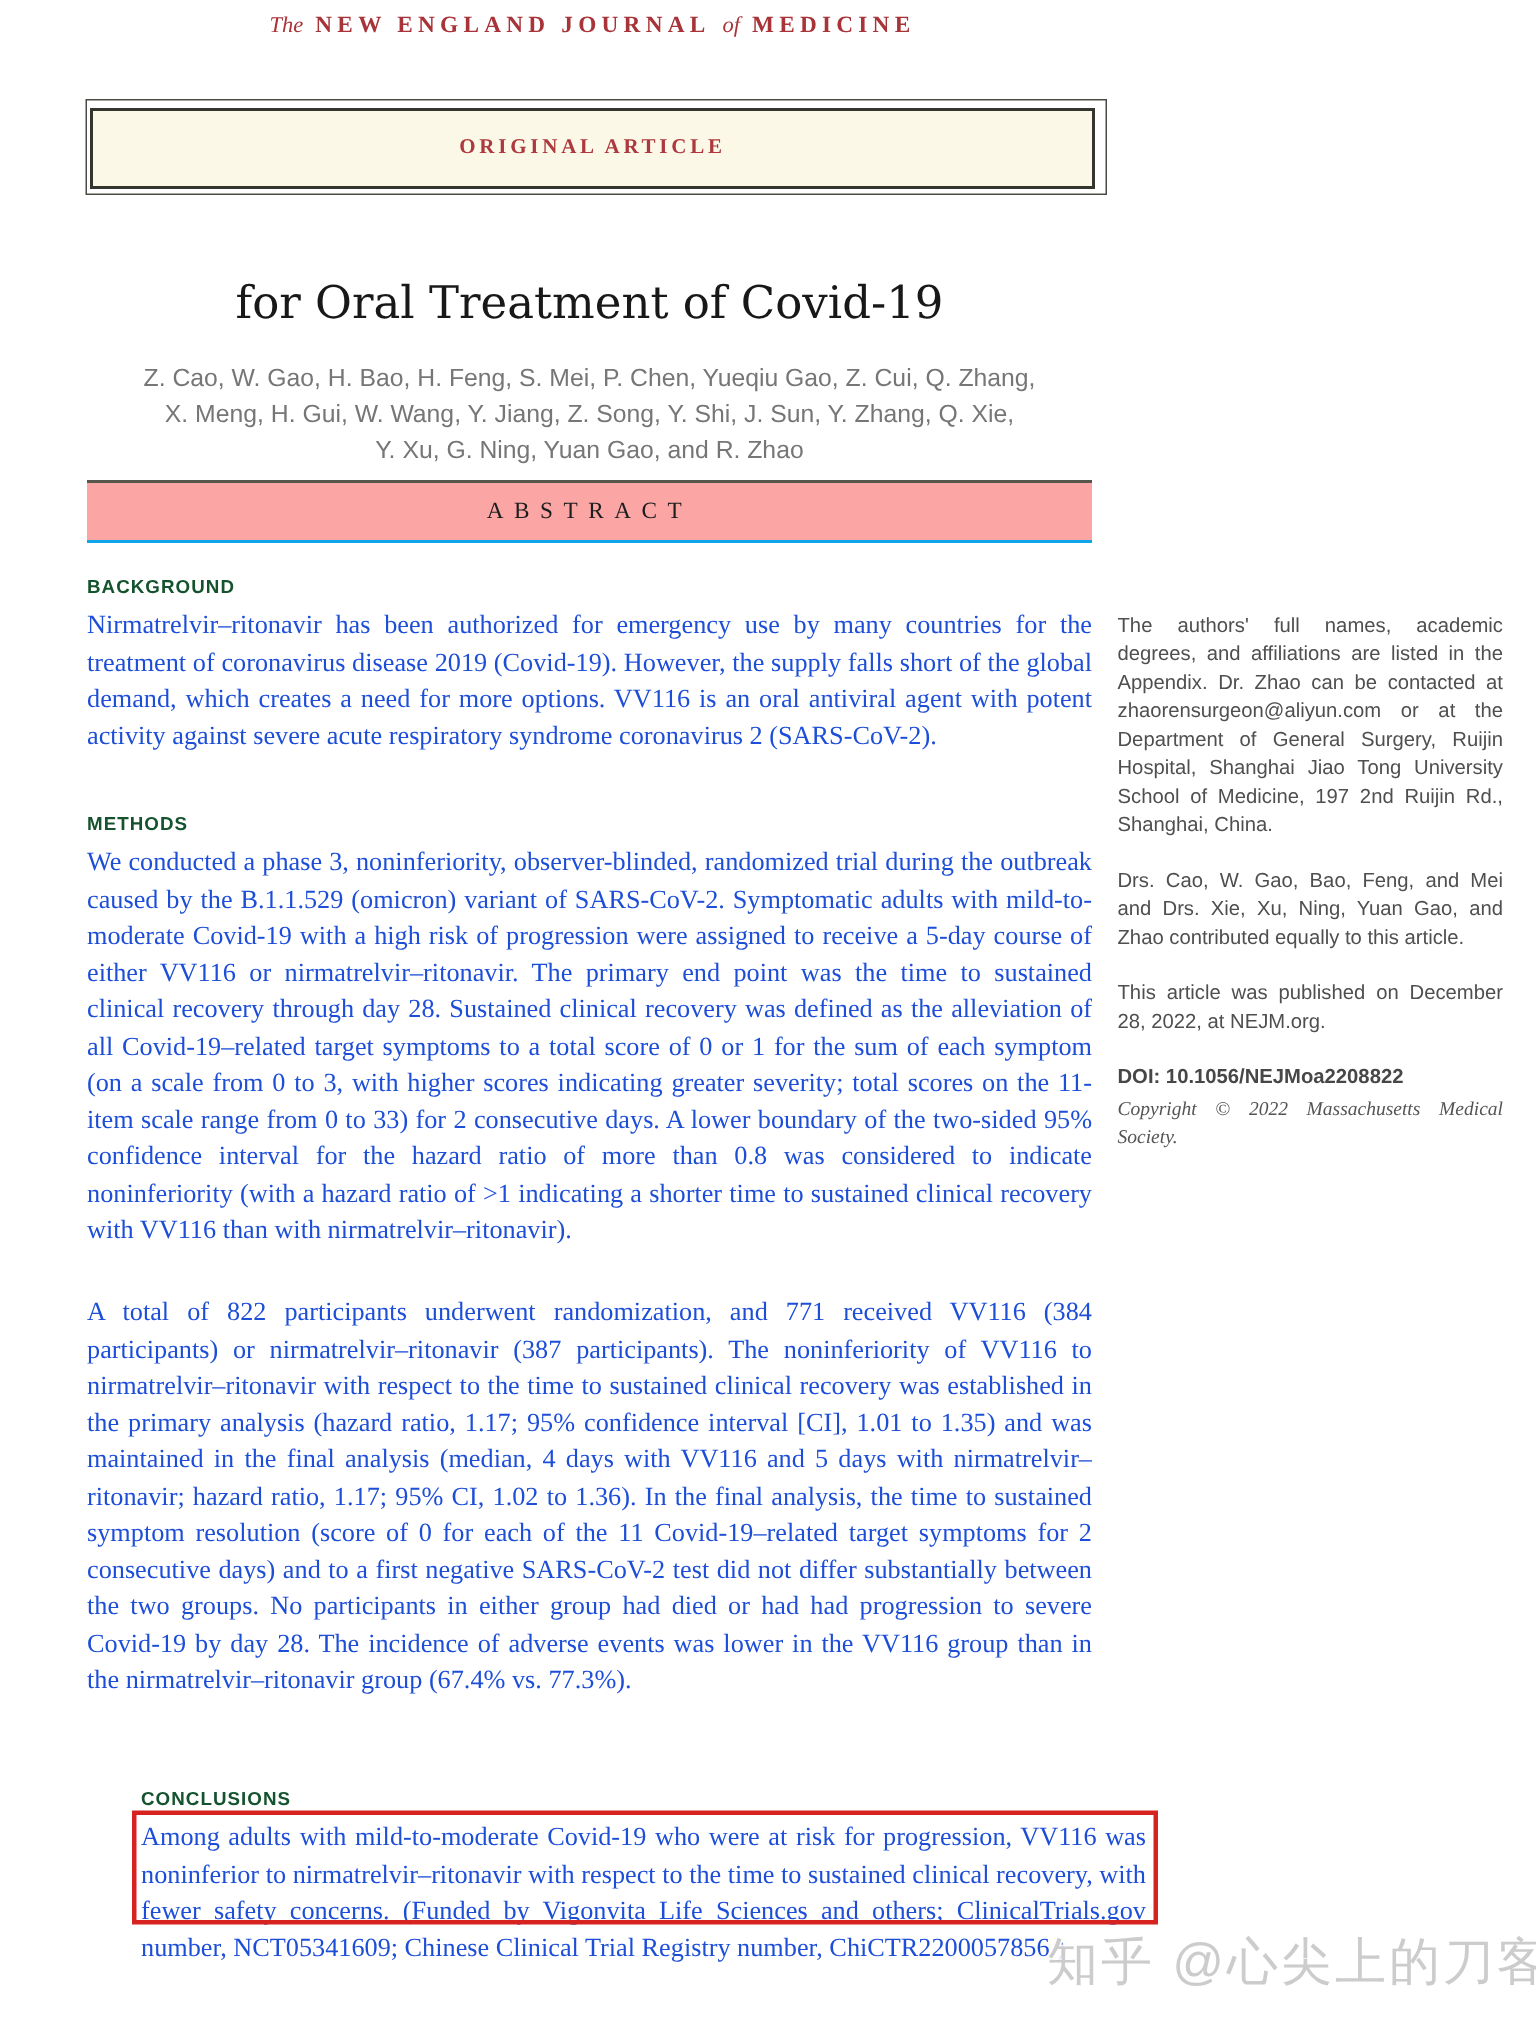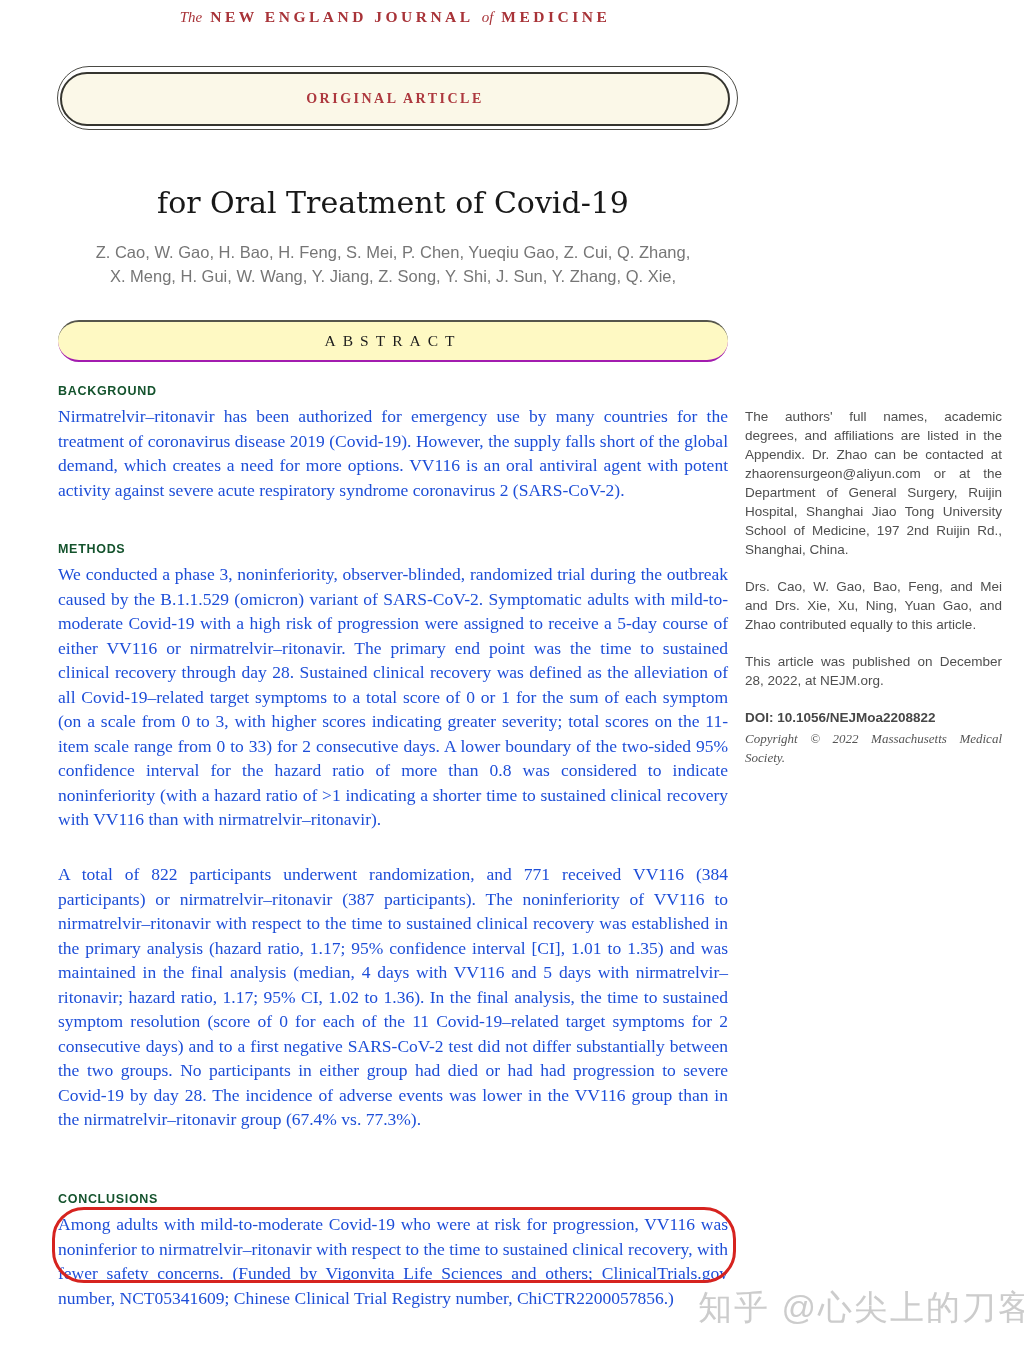--- a/index.html
+++ b/index.html
@@ -1,15 +1,15 @@
 <!DOCTYPE html>
 <html><head>
 <meta charset="utf-8">
 <style>
-  * { box-sizing: border-box; border-radius: 32px; }
+  * { box-sizing: border-box; }
   html, body {
     margin: 0; padding: 0;
     width: 1024px; height: 1356px;
     background: #ffffff;
     font-family: "Liberation Serif", serif;
   }
   .page { position: relative; width: 1024px; height: 1356px; overflow: hidden; background: #ffffff; }
 
   
   .masthead {
@@ -42,39 +42,39 @@
   }
   .authors {
     position: absolute; top: 240px; left: 38px; width: 710px;
     text-align: center; font-family: "Liberation Sans", sans-serif;
     font-size: 16.5px; line-height: 24px; color: #767676;
   }
 
   
   .abstract-bar {
     position: absolute; top: 320px; left: 58px; width: 670px; height: 42px;
-    background: #fef9c3; border-top: 2px solid #56564c; border-bottom: 2px solid #a21caf;
+    background: #fca5a5; border-top: 2px solid #56564c; border-bottom: 2px solid #0ea5e9;
     display: flex; align-items: center; justify-content: center;
   }
   .abstract-label { font-size: 15.5px; letter-spacing: 7px; color: #1d1d1d; }
 
   
   .sec { position: absolute; left: 58px; width: 670px; }
   .sec h2 {
     margin: 0 0 6px 0; font-family: "Liberation Sans", sans-serif;
     font-size: 12.5px; font-weight: 700; letter-spacing: 0.7px; color: #14532d;
   }
   .sec p {
     margin: 0; font-size: 17.5px; line-height: 24.5px; color: #1d4ed8;
     text-align: justify;
   }
   .sec-bg          { top: 384px; }
   .sec-methods     { top: 542px; }
   .sec-results     { top: 862px; }
-  .sec-conclusions { top: 1192px; }
+  .sec-conclusions { top: 1192px; margin-left: 36px; }
 
   
   .highlight-overlay {
     position: absolute; top: 15px; left: -6px; width: 684px; height: 76px;
     border: 3px solid #d6231f; pointer-events: none;
   }
 
   
   .sidebar {
     position: absolute; top: 407px; left: 745px; width: 257px;
@@ -117,20 +117,21 @@
   </div>
 
   <h1 class="title">
     <br>
     <span>for Oral Treatment of Covid-19</span>
   </h1>
 
   <div class="authors">
     <div>Z. Cao, W. Gao, H. Bao, H. Feng, S. Mei, P. Chen, Yueqiu Gao, Z. Cui, Q. Zhang,</div>
     <div>X. Meng, H. Gui, W. Wang, Y. Jiang, Z. Song, Y. Shi, J. Sun, Y. Zhang, Q. Xie,</div>
+    <div>Y. Xu, G. Ning, Yuan Gao, and R. Zhao</div>
   </div>
 
   <div class="abstract-bar">
     <span class="abstract-label">ABSTRACT</span>
   </div>
 
   <div class="sec sec-bg">
     <h2>BACKGROUND</h2>
     <p>Nirmatrelvir–ritonavir has been authorized for emergency use by many countries for the treatment of coronavirus disease 2019 (Covid-19). However, the supply falls short of the global demand, which creates a need for more options. VV116 is an oral antiviral agent with potent activity against severe acute respiratory syndrome coronavirus 2 (SARS-CoV-2).</p>
   </div>

